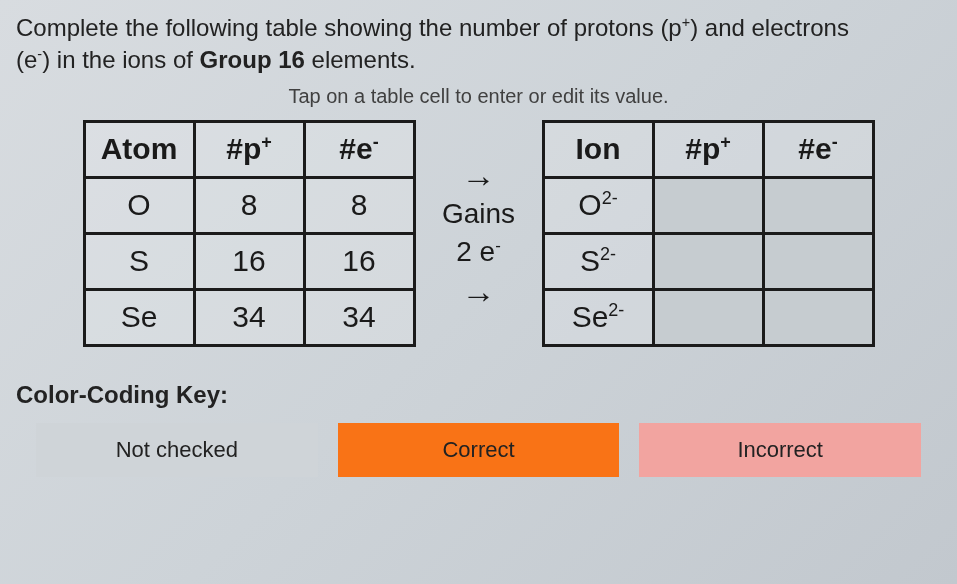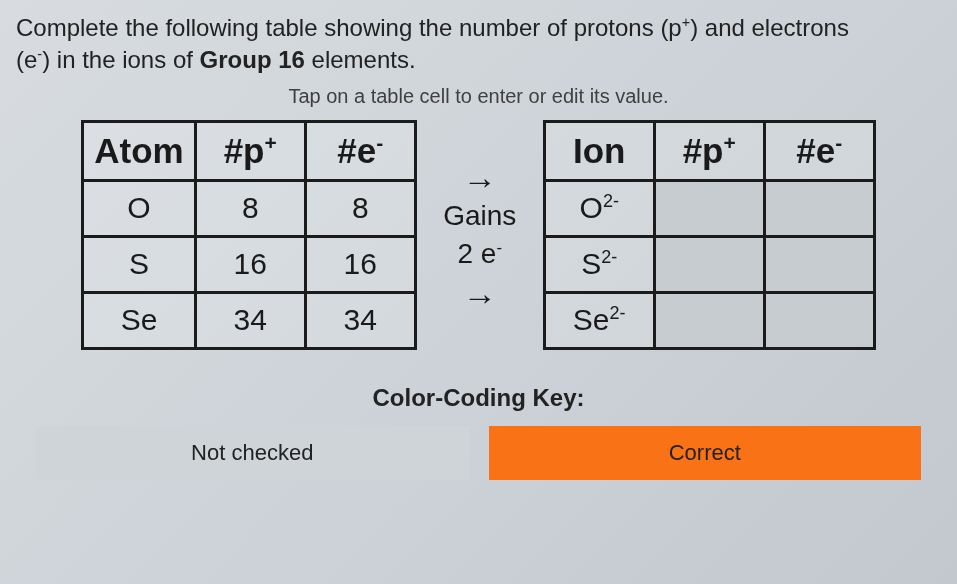--- a/index.html
+++ b/index.html
@@ -40,21 +40,21 @@
       border: 3px solid #1b1b1b;
       text-align: center;
       font-size: 30px;
       padding: 8px 10px;
       height: 56px;
       min-width: 110px;
       font-weight: normal;
     }
     table th {
       font-weight: bold;
-      font-size: 35px;
+      font-size: 30px;
     }
     .input-cell {
       background: #c6ccd0;
     }
     .middle {
       display: flex;
       flex-direction: column;
       align-items: center;
       justify-content: center;
       font-size: 28px;
@@ -62,21 +62,21 @@
       gap: 6px;
       padding: 0 6px;
       min-width: 110px;
     }
     .arrow {
       font-size: 34px;
       font-weight: 900;
       line-height: 1;
     }
     .key-title {
-      text-align: center;
+      text-align: left;
       font-size: 24px;
       font-weight: bold;
       margin-top: 34px;
       margin-bottom: 14px;
       color: #222;
     }
     .key-row {
       display: flex;
       justify-content: center;
       gap: 20px;
@@ -164,13 +164,14 @@
   </tbody>
     </table>
 
 </div>
 
 <div class="key-title">Color-Coding Key:</div>
 
 <div class="key-row">
   <div class="swatch sw-notchecked">Not checked</div>
   <div class="swatch sw-correct">Correct</div>
+  <div class="swatch sw-incorrect">Incorrect</div>
 </div>
 
 </body></html>

